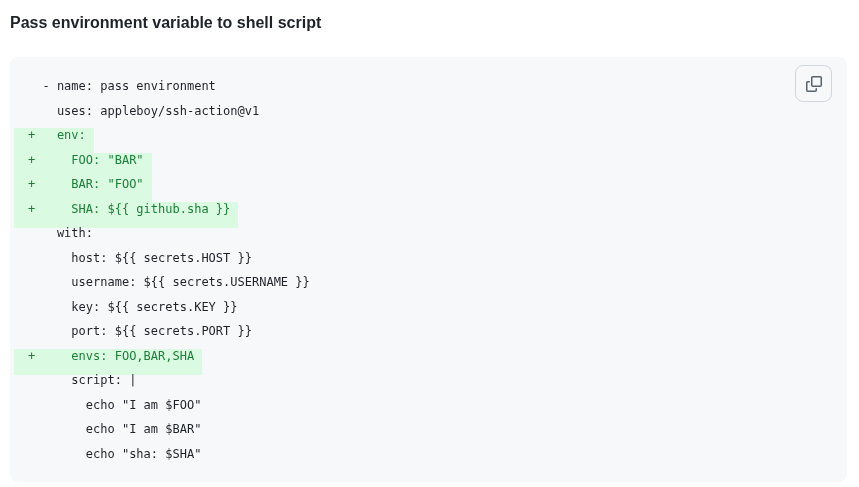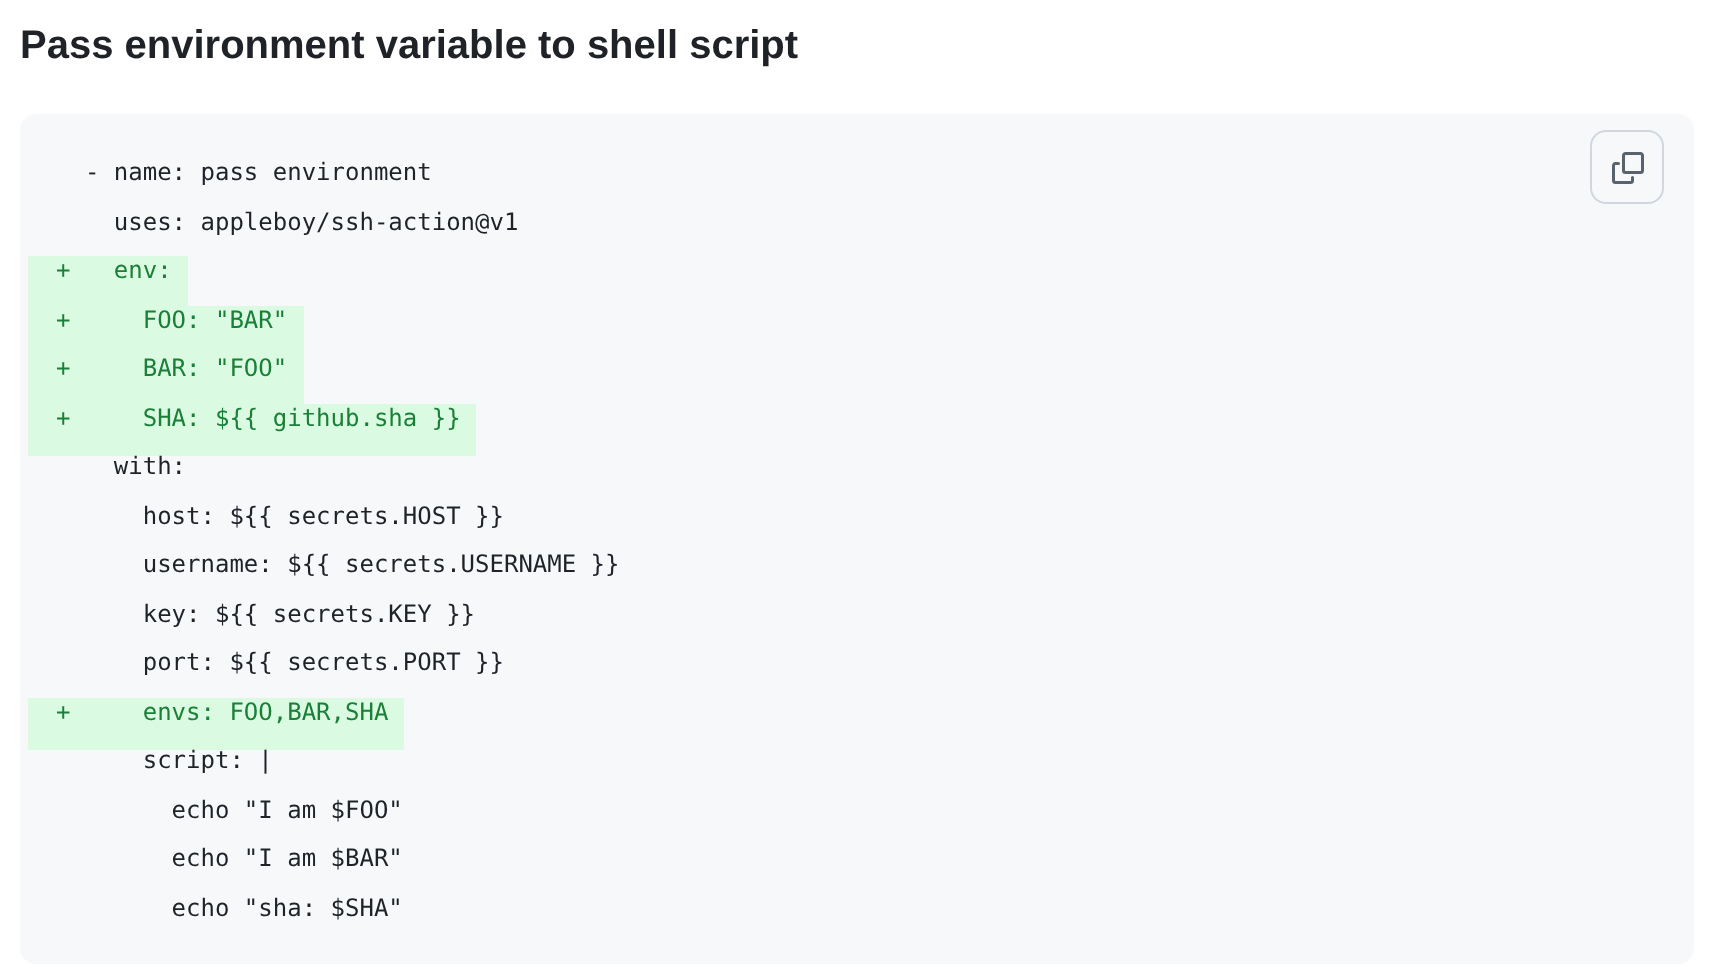--- a/index.html
+++ b/index.html
@@ -7,21 +7,21 @@
     padding: 0;
     background: #ffffff;
     width: 859px;
     height: 487px;
     font-family: "Liberation Sans", sans-serif;
     overflow: hidden;
   }
   .page-title {
     margin: 0;
     padding: 12px 10px 0 10px;
-    font-size: 20px;
+    font-size: 16px;
     line-height: 22px;
     font-weight: 600;
     color: var(--title-text, #1f2328);
   }
   .code-block {
     position: relative;
     margin: 23px 12px 0 10px;
     background: var(--block-bg, #f6f8fa);
     border-radius: 8px;
   }

